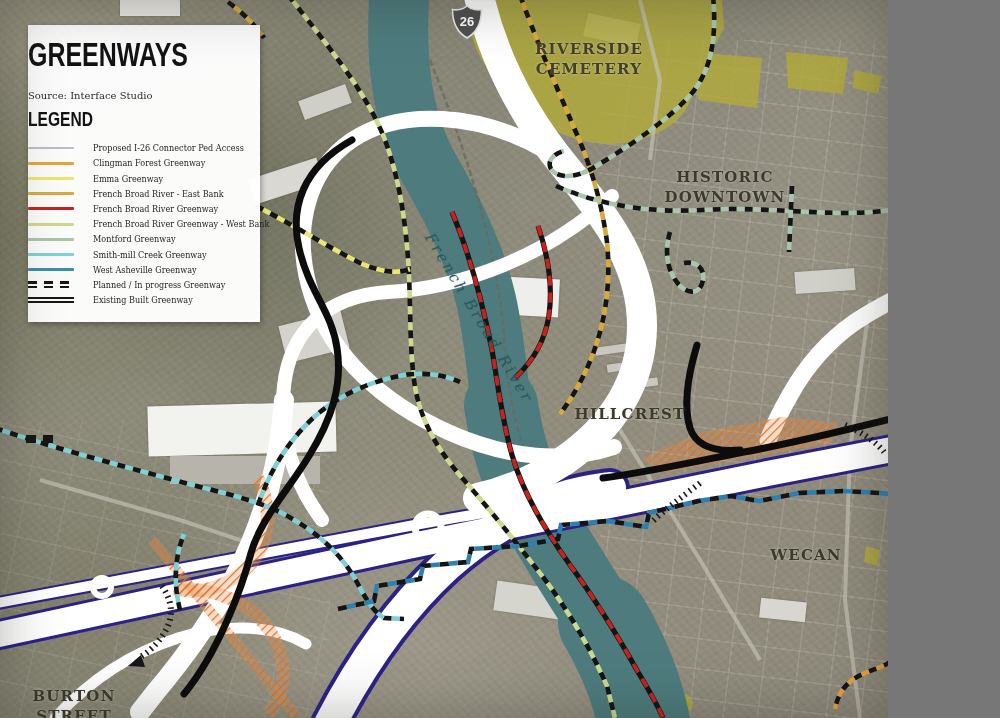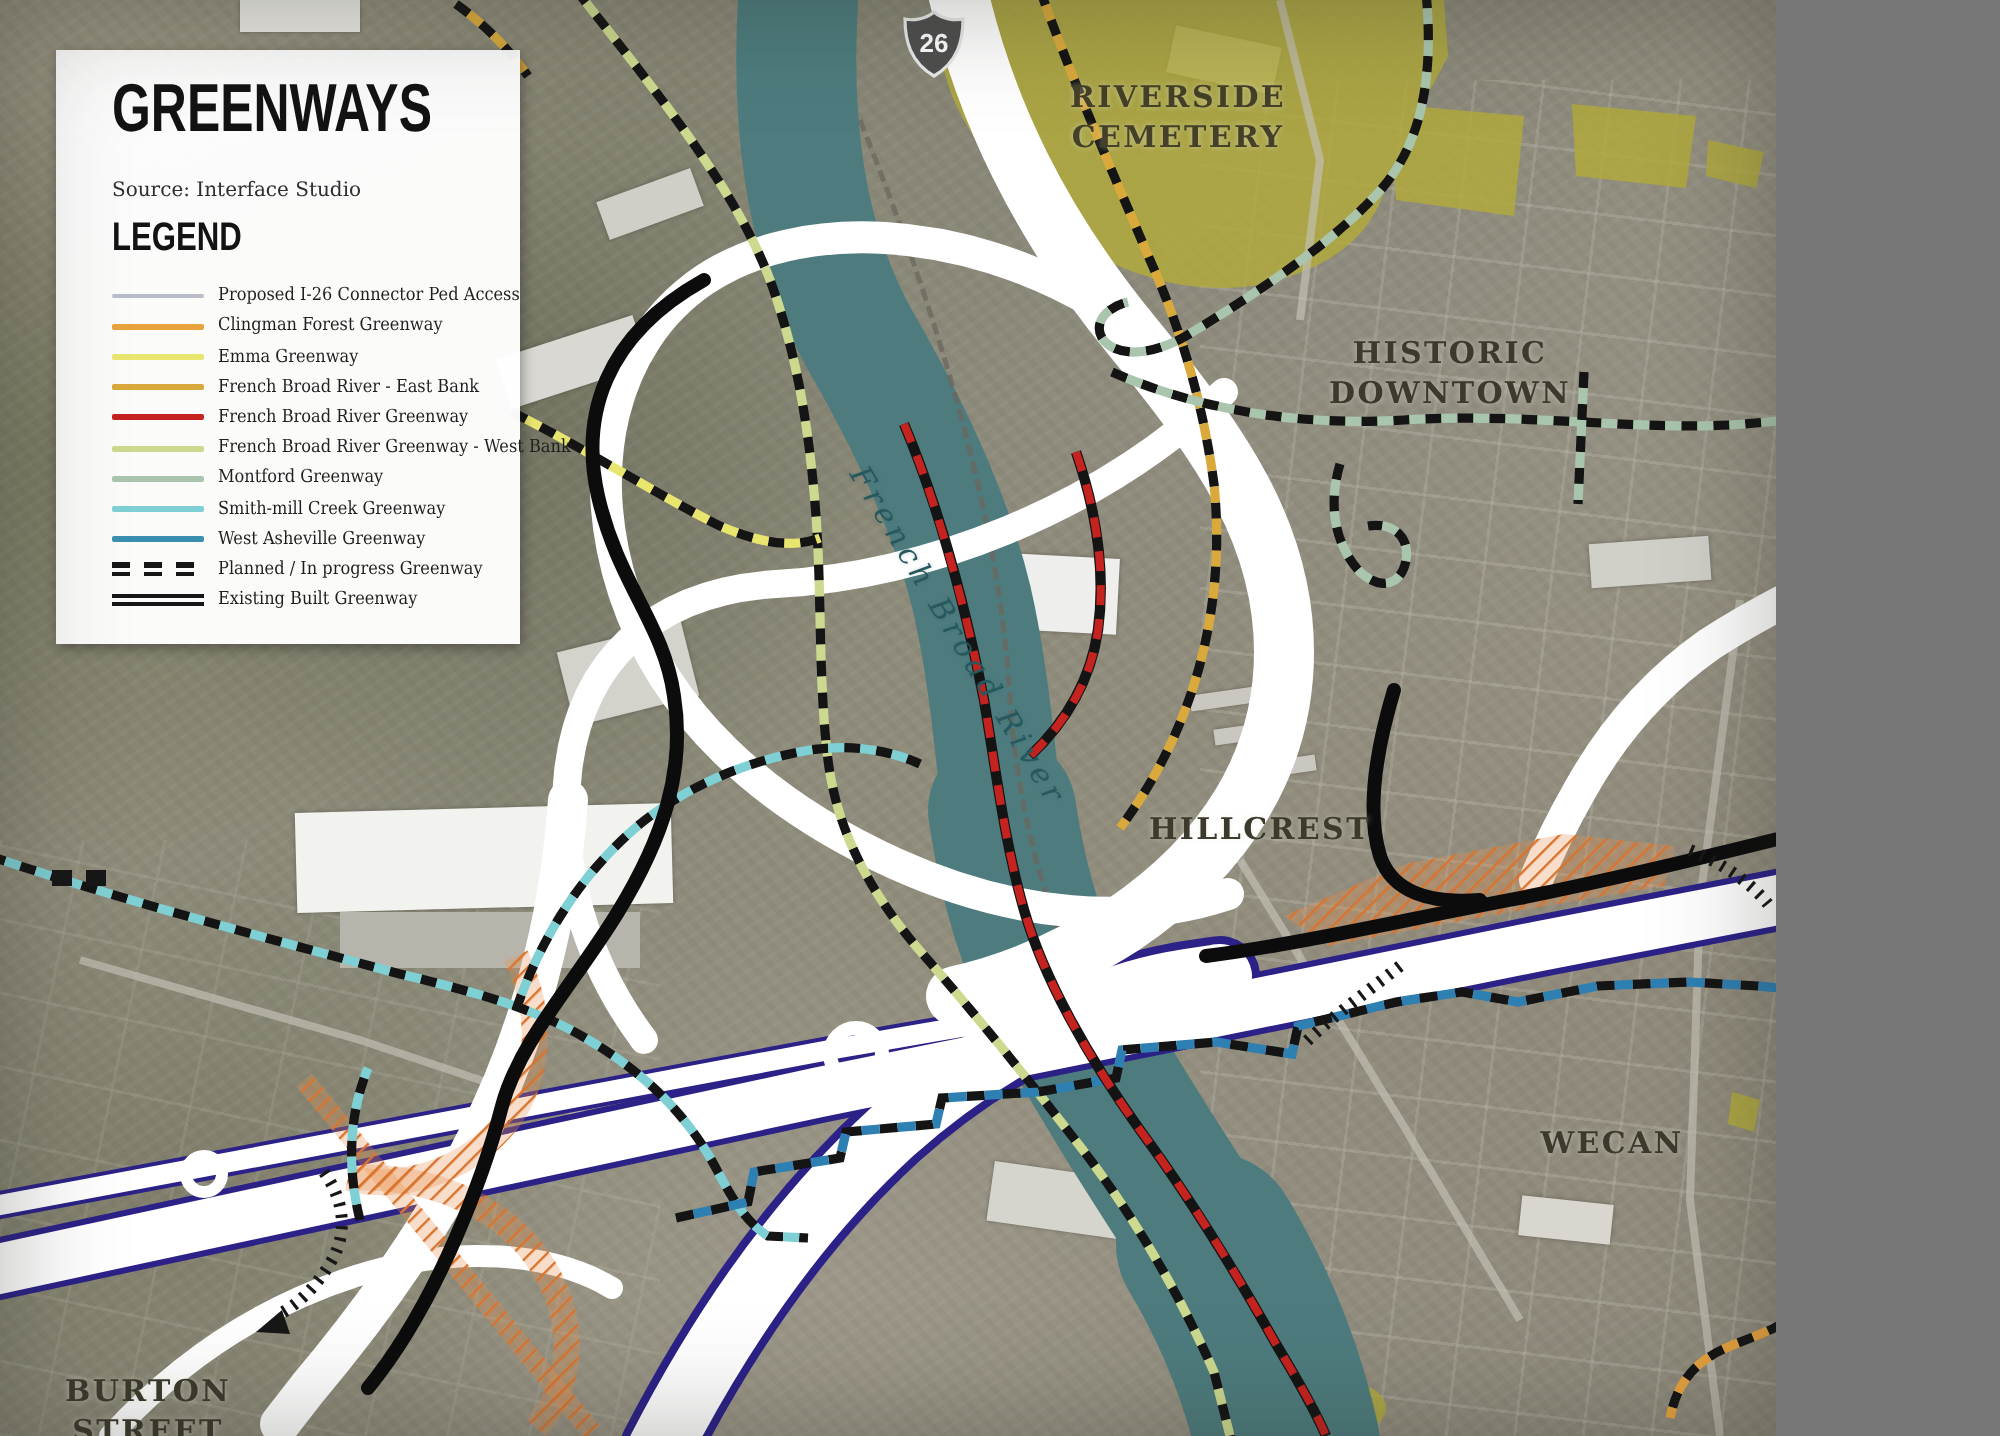--- a/index.html
+++ b/index.html
@@ -34,27 +34,27 @@
   .riverlabel{position:absolute;font-family:"DejaVu Serif",serif;font-style:italic;
     font-size:15px;letter-spacing:2.5px;color:#26585d;white-space:nowrap;
     transform:translate(-50%,-50%) rotate(59deg);text-shadow:0 0 2px rgba(40,90,94,.3);}
   .shield{position:absolute;left:451px;top:5px;width:32px;height:34px;}
   .shield text{font:bold 13px "Liberation Sans",sans-serif;fill:#fff;}
   .rt240{position:absolute;left:957px;top:260px;width:52px;height:28px;background:#8f8f8f;
     border-radius:4px;color:#fff;font:bold 15px/28px "Liberation Sans",sans-serif;
     padding-left:7px;letter-spacing:.5px;box-sizing:border-box;}
   
   .panel{position:absolute;left:28px;top:25px;width:232px;background:rgba(255,255,255,.97);
-    box-shadow:1px 2px 6px rgba(20,20,20,.4);padding:10px 28px 12px;box-sizing:border-box;}
+    box-shadow:1px 2px 6px rgba(20,20,20,.4);padding:10px 0 12px;box-sizing:border-box;}
   .panel-title{font:bold 32px "Liberation Sans",sans-serif;color:#131313;display:inline-block;
     transform:scale(.78,1.06);transform-origin:left top;white-space:nowrap;letter-spacing:0;}
   .panel-src{font:10px "DejaVu Serif",serif;color:#2e2e2e;margin:18px 0 7px;}
   .panel-leg{font:bold 19px "Liberation Sans",sans-serif;color:#131313;display:inline-block;
     transform:scale(.82,1.05);transform-origin:left top;margin-bottom:8px;white-space:nowrap;}
-  .lg-row{display:flex;align-items:center;margin:5.2px 0;}
+  .lg-row{display:flex;align-items:center;margin:5.2px 0;gap:12px;}
   .lg-sw{width:46px;min-width:46px;margin-right:7px;display:flex;flex-direction:column;
     justify-content:center;gap:2px;}
   .lg-line{height:3px;border-radius:1px;background:#999;}
   .lg-line.thin{height:1.8px;}
   .lg-dashed{height:2.4px;background:repeating-linear-gradient(90deg,#161616 0 9px,transparent 9px 16px);}
   .lg-solid2{height:2.4px;background:#161616;}
   .lg-label{font:9px "DejaVu Serif",serif;color:#1f1f1f;white-space:nowrap;
     transform:scaleX(.9);transform-origin:left center;}
   .vignette{position:absolute;inset:0;pointer-events:none;
     box-shadow:inset 0 0 60px rgba(40,40,34,.35);}
@@ -228,21 +228,21 @@
   <div class="maplabel" style="left:589px;top:59px;color:#454128;">
     <div>RIVERSIDE</div>
       <div>CEMETERY</div>
   </div>
   <div class="maplabel" style="left:725px;top:187px;">
     <div>HISTORIC</div>
       <div>DOWNTOWN</div>
   </div>
   <div class="maplabel" style="left:961px;top:371px;">DOWNTOWN</div>
   <div class="maplabel" style="left:630px;top:415px;">HILLCREST</div>
-  <div class="maplabel" style="left:806px;top:572px;">WECAN</div>
+  <div class="maplabel" style="left:806px;top:556px;">WECAN</div>
   <div class="maplabel" style="left:74px;top:706px;">
     <div>BURTON</div>
       <div>STREET</div>
   </div>
   <div class="riverlabel" style="left:479px;top:318px;">French Broad River</div>
 
   <div class="panel">
     <div><span class="panel-title">GREENWAYS</span></div>
     <div class="panel-src">Source: Interface Studio</div>
     <div><span class="panel-leg">LEGEND</span></div>

